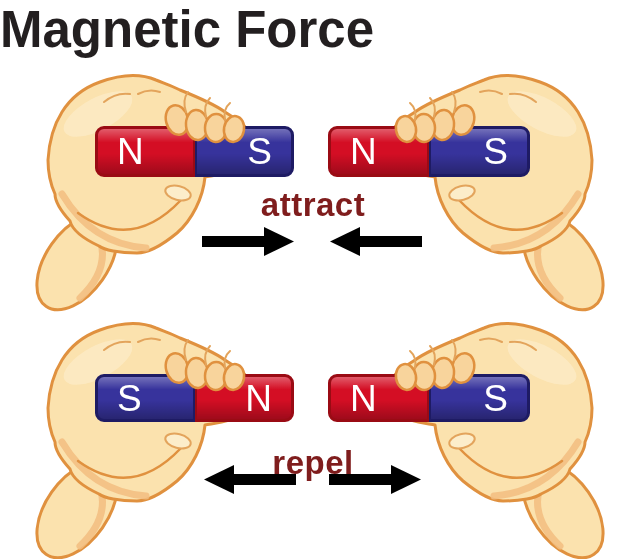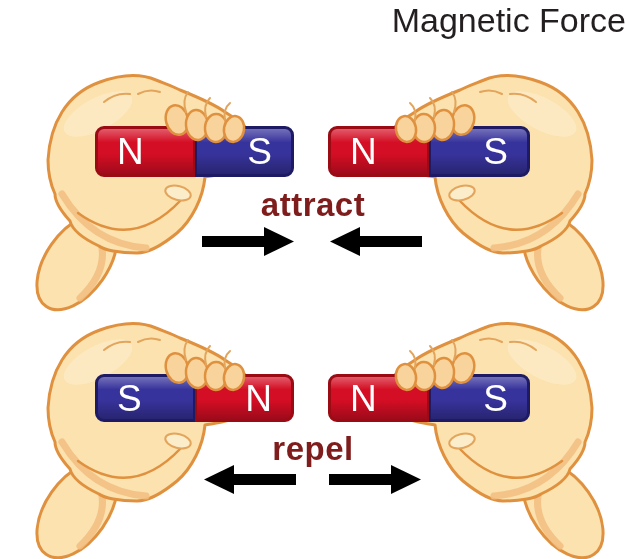--- a/index.html
+++ b/index.html
@@ -6,22 +6,22 @@
   #canvas{
     position:relative;
     width:626px;height:559px;
     margin:0 auto;
     background:#ffffff;
     overflow:hidden;
     font-family:"Liberation Sans",sans-serif;
   }
   .title{
     position:absolute;top:2px;left:0;width:626px;
-    text-align:right;
-    font-weight:normal;font-size:34px;line-height:1.1;
+    text-align:left;
+    font-weight:bold;font-size:51px;line-height:1.1;
     color:var(--title_text,#231f20);
     letter-spacing:0px;
   }
   
   .hand{position:absolute;width:250px;height:250px;pointer-events:none;}
   .hand.base{z-index:1;}
   .hand.fingers{z-index:3;}
   .hand.mirror{transform:scaleX(-1);}
   #hand-tl-base,#hand-tl-fingers{left:20px;top:72px;}
   #hand-tr-base,#hand-tr-fingers{left:370px;top:72px;}
@@ -55,21 +55,21 @@
   }
   .pole:first-child{border-radius:9px 0 0 9px;justify-content:flex-start;padding-left:19px;border-right-width:2px;}
   .pole:last-child{border-radius:0 9px 9px 0;justify-content:flex-end;padding-right:19px;border-left-width:2px;}
   
   .force-label{
     position:absolute;left:0;width:626px;text-align:center;
     font-weight:bold;font-size:33px;line-height:1;
     color:#7f1d1d;letter-spacing:.5px;z-index:4;
   }
   #attract-label{top:188px;}
-  #repel-label{top:432px;}
+  #repel-label{top:446px;}
   .arrow{position:absolute;z-index:4;color:var(--arrow,#4a4145);width:93px;height:31px;}
   .arrow[data-dir="left"]{transform:scaleX(-1);}
   .arrow svg{display:block;width:93px;height:31px;}
   #attract-arrow-left{left:202px;top:226px;}
   #attract-arrow-right{left:329px;top:226px;}
   #repel-arrow-left{left:203px;top:464px;}
   #repel-arrow-right{left:329px;top:464px;}
 </style>
 </head>
 <body>

